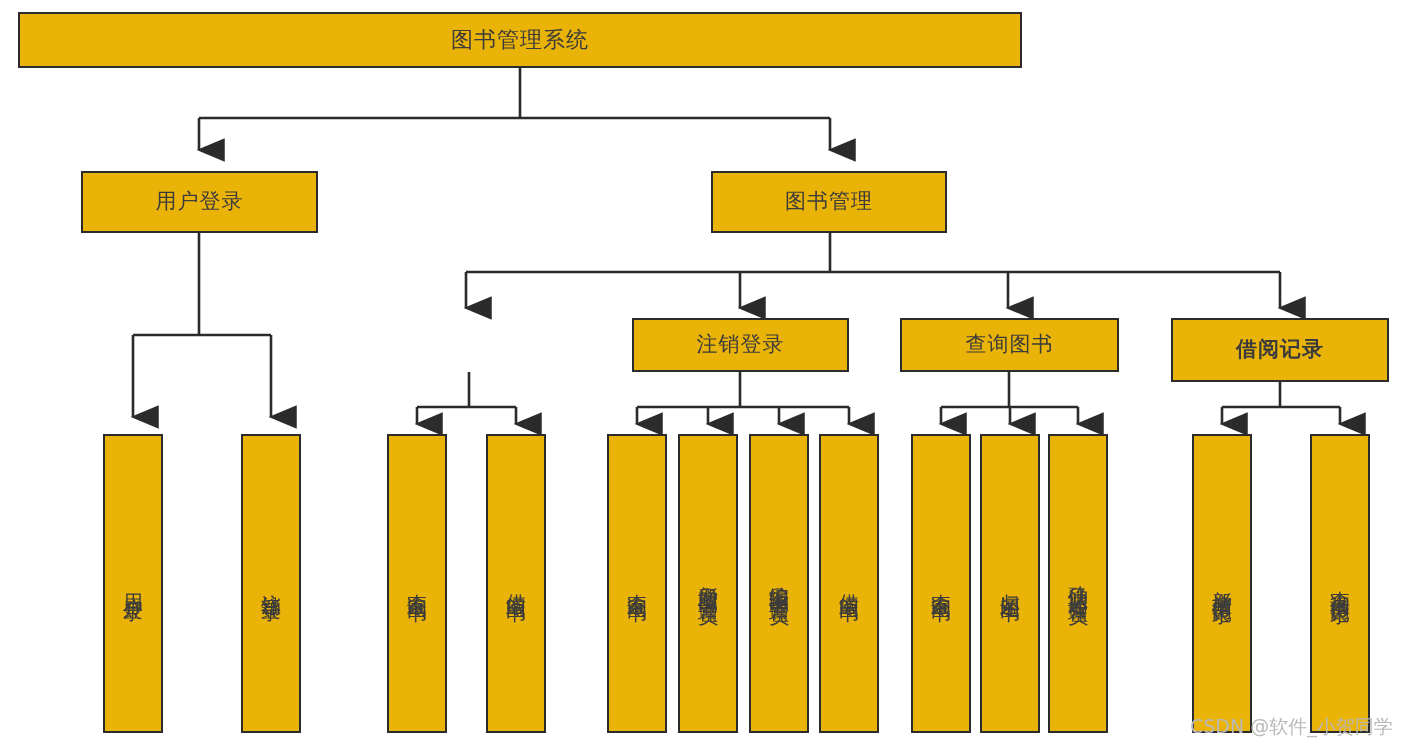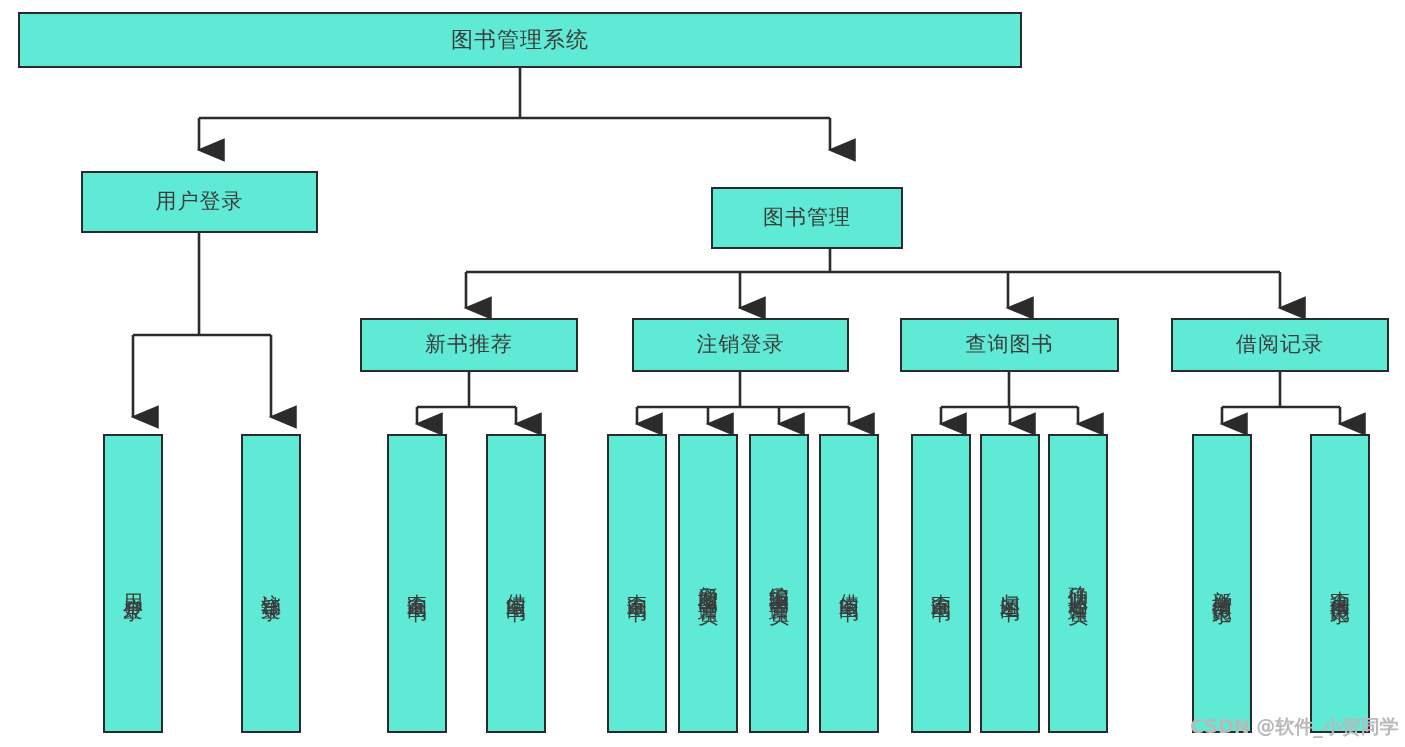--- a/index.html
+++ b/index.html
@@ -23,21 +23,21 @@
     left: 0;
     top: 0;
     width: 1405px;
     height: 747px;
     pointer-events: none;
   }
   .node {
     position: absolute;
     box-sizing: border-box;
     border: 2px solid #2b2b2b;
-    background: #5eead4;
+    background: #eab308;
     display: flex;
     align-items: center;
     justify-content: center;
     color: #3b3b3b;
   }
   .node.h {
     font-size: 21px;
     letter-spacing: 1px;
     line-height: 1.1;
   }
@@ -59,21 +59,20 @@
     writing-mode: vertical-rl;
     text-orientation: upright;
     white-space: nowrap;
   }
   .watermark {
     position: absolute;
     color: #b9b9b9;
     font-size: 19px;
     white-space: nowrap;
     letter-spacing: 0px;
-    font-weight: bold;
   }
 </style>
 </head>
 <body>
 
 <div id="canvas">
 
   <svg id="edges" viewBox="0 0 1405 747" xmlns="http://www.w3.org/2000/svg">
     <defs>
       <marker id="arrow" viewBox="0 0 10 12" refX="5" refY="11" markerWidth="9" markerHeight="11" orient="auto-start-reverse">
@@ -122,29 +121,28 @@
       <path d="M1222,407 L1340,407"></path>
       <path d="M1222,407 L1222,424" marker-end="url(#arrow)"></path>
       <path d="M1340,407 L1340,424" marker-end="url(#arrow)"></path>
     </g>
   </svg>
 
   <div class="node h root" style="left:18px; top:12px; width:1004px; height:56px;">图书管理系统</div>
 
   <div class="node h" style="left:81px; top:171px; width:237px; height:62px;">用户登录</div>
 
-  <div class="node h" style="left:711px; top:187px; width:192px; height:62px;">图书管理</div>
+  <div class="node h" style="left:711px; top:171px; width:236px; height:62px;">图书管理</div>
 
-  <div class="node h" style="left:360px; top:318px; width:218px; height:54px;">新书推荐</div>
 
   <div class="node h" style="left:632px; top:318px; width:217px; height:54px;">注销登录</div>
 
   <div class="node h" style="left:900px; top:318px; width:219px; height:54px;">查询图书</div>
 
-  <div class="node h" style="left:1171px; top:318px; width:218px; height:54px;">借阅记录</div>
+  <div class="node h" style="left:1171px; top:318px; width:218px; height:64px;font-weight:bold;">借阅记录</div>
 
   <div class="node v" style="left:103px; top:434px; width:60px; height:299px;">
     <span class="vlabel">用户登录</span>
   </div>
 
   <div class="node v" style="left:241px; top:434px; width:60px; height:299px;">
     <span class="vlabel">注销登录</span>
   </div>
 
   <div class="node v" style="left:387px; top:434px; width:60px; height:299px;">

